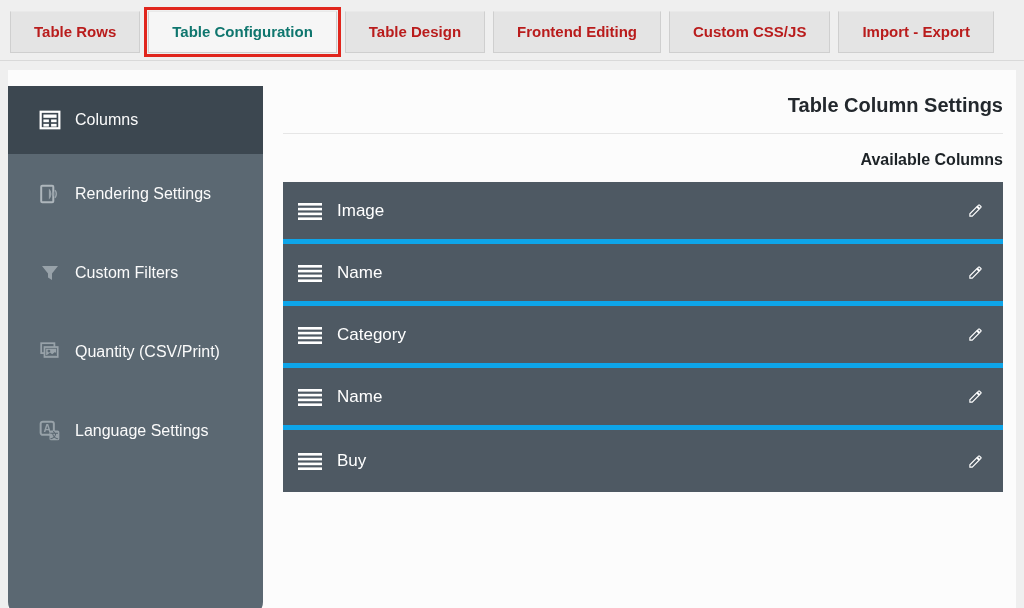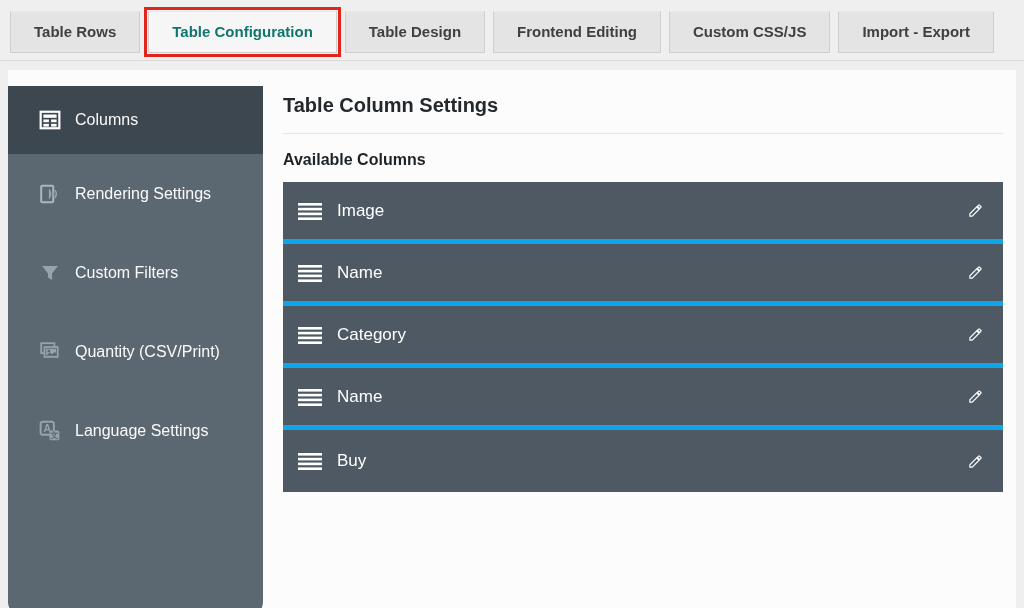--- a/index.html
+++ b/index.html
@@ -14,21 +14,21 @@
   .tabbar {
     position:absolute; top:11px; left:10px; right:10px;
     display:flex; gap:8px; align-items:center;
   }
   .tab {
     height:42px; line-height:40px;
     padding:0 23px;
     background:#e4e4e4;
     border:1px solid #cfcfcf;
     border-top-color:#e9e9e9;
-    font-size:15px; font-weight:bold; color:#404040;
+    font-size:15px; font-weight:bold; color:#b91c1c;
     white-space:nowrap; cursor:pointer;
   }
   .tab.active {
     background:#f6f6f6;
     color:#0f766e;
     outline:3px solid #e0251c;
     outline-offset:1px;
     text-align:right;
   }
   .tab-divider {
@@ -63,20 +63,21 @@
     width:24px; height:24px; margin-right:13px;
     display:flex; align-items:center; justify-content:center;
     flex-shrink:0;
   }
   .side-icon svg { display:block; }
 
   
   .main {
     flex:1;
     padding:0 13px 0 20px;
+    text-align:right;
   }
   .page-title {
     font-size:20px; font-weight:600; color:#23282d;
     padding:24px 0 16px;
     border-bottom:1px solid #e6e6e6;
   }
   .section-title {
     font-size:16px; font-weight:bold; color:#1d2327;
     padding:17px 0 13px;
   }

